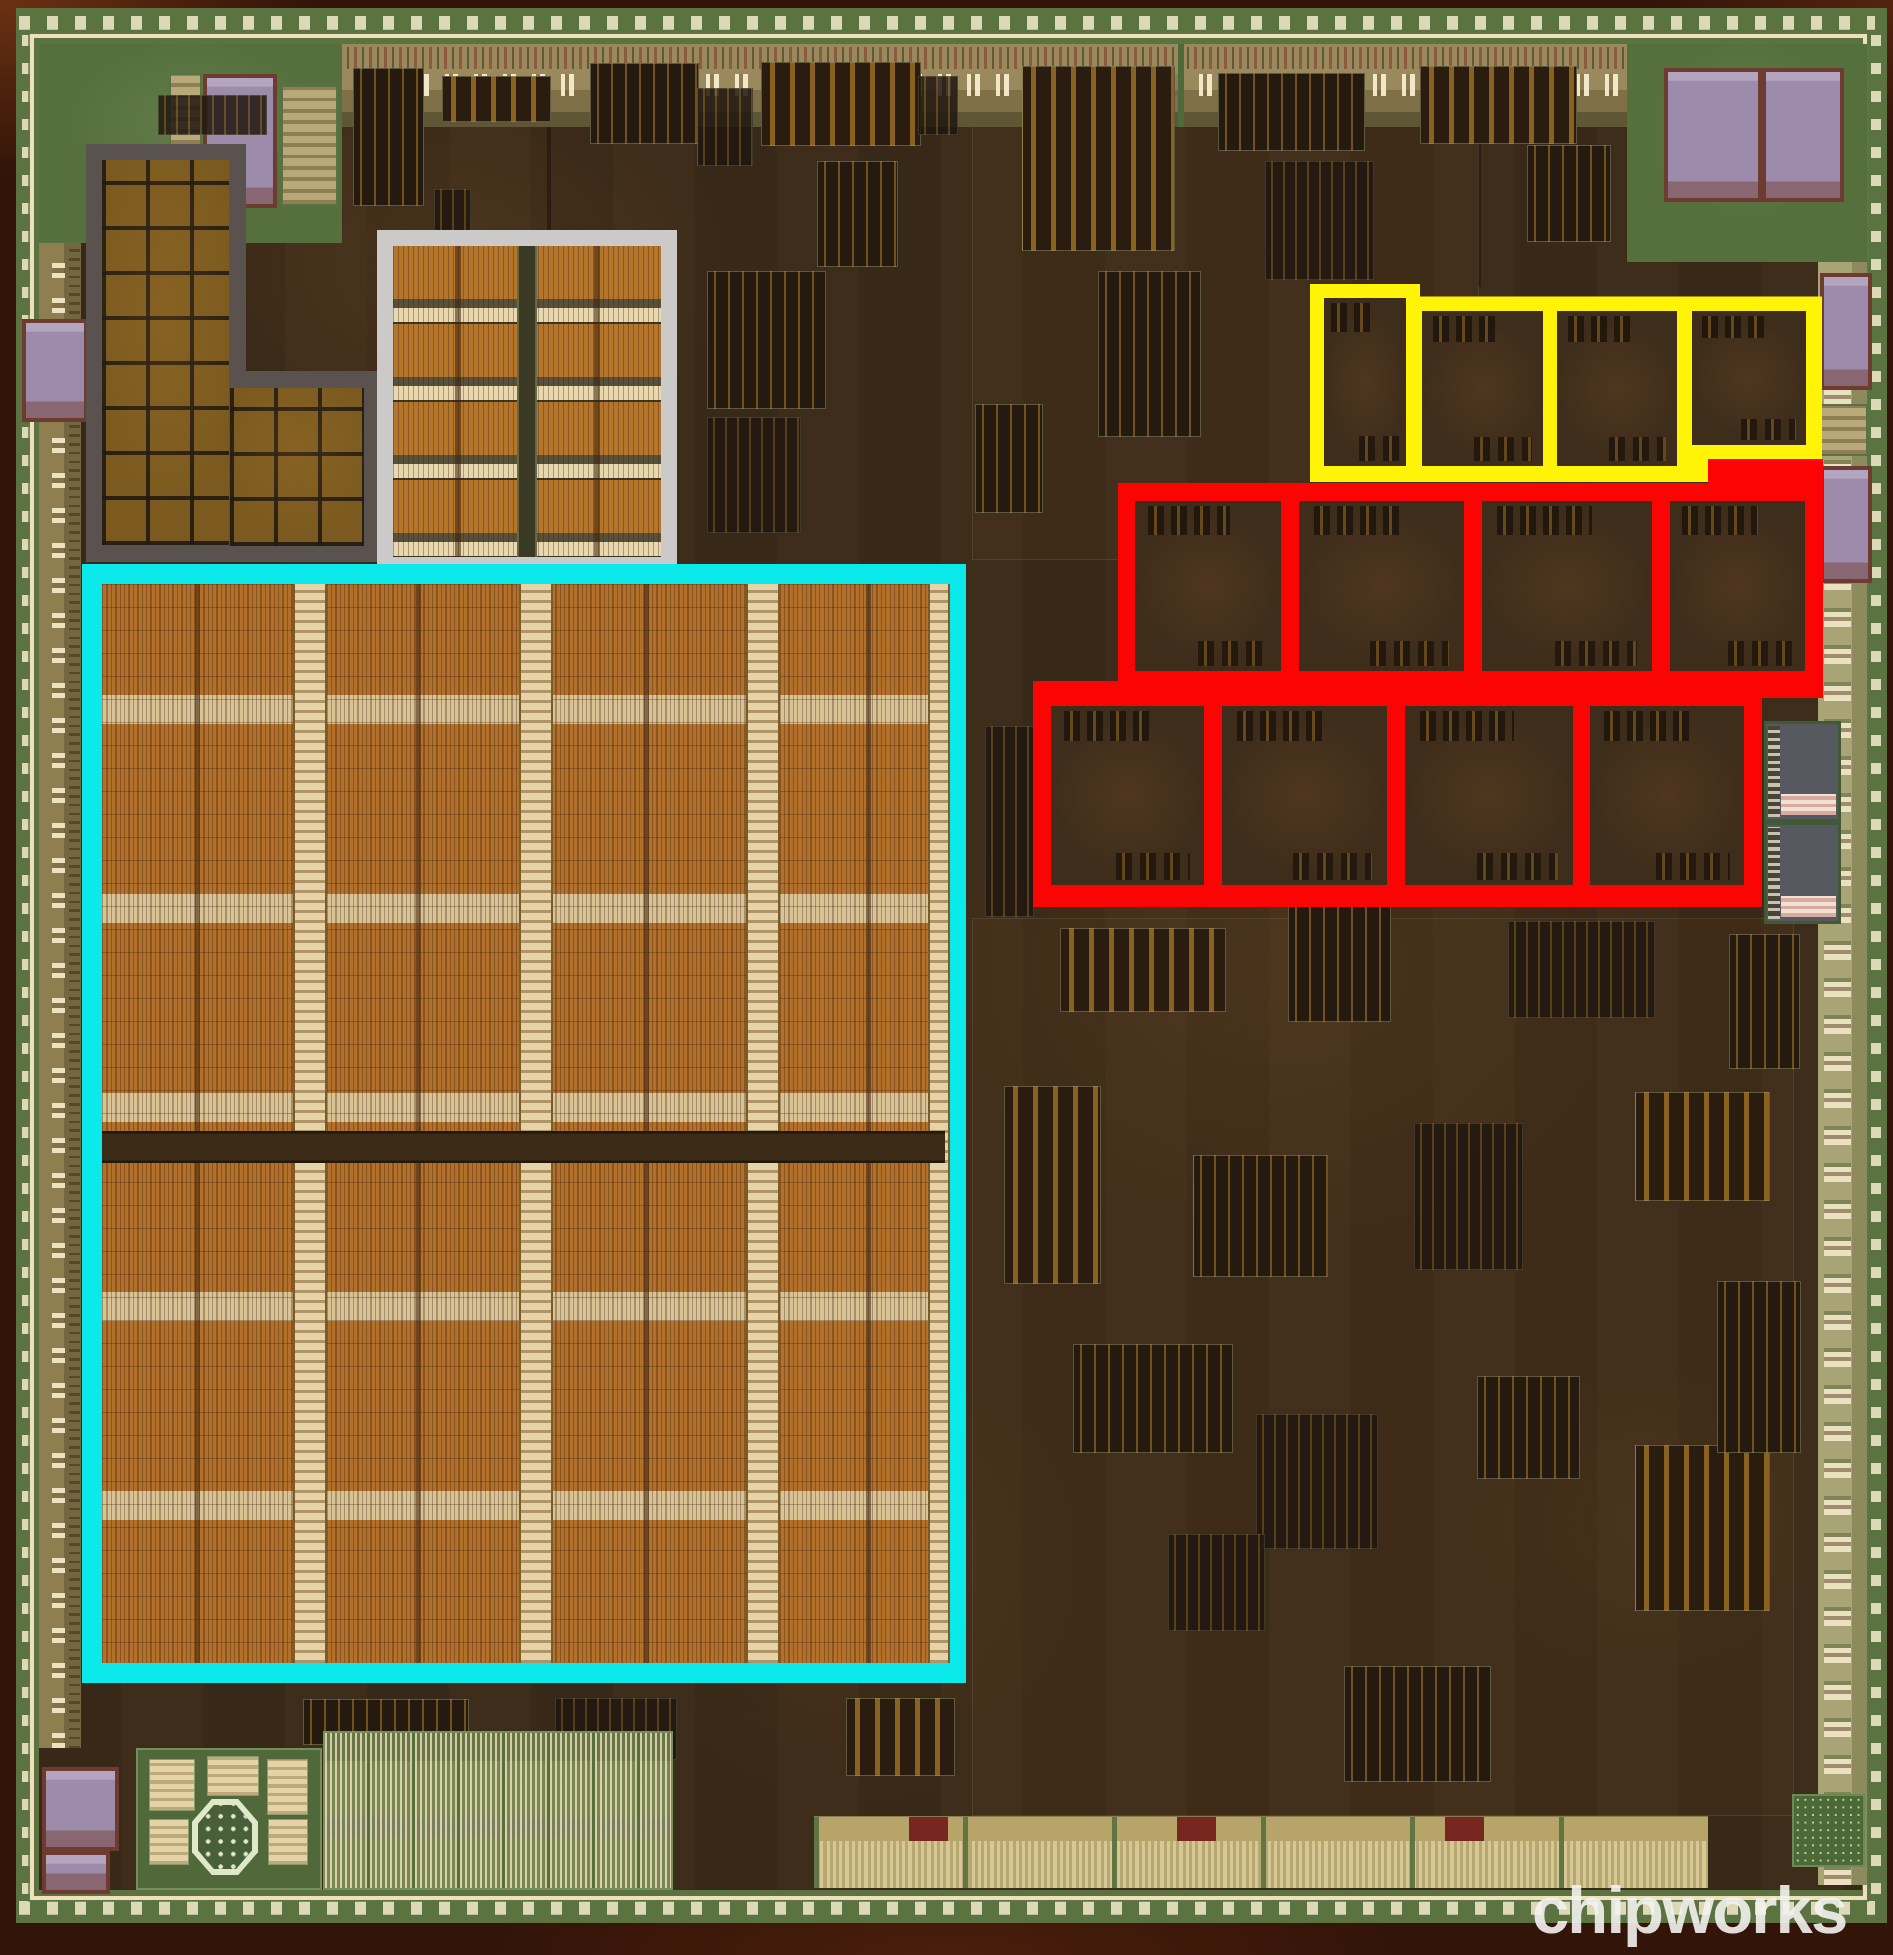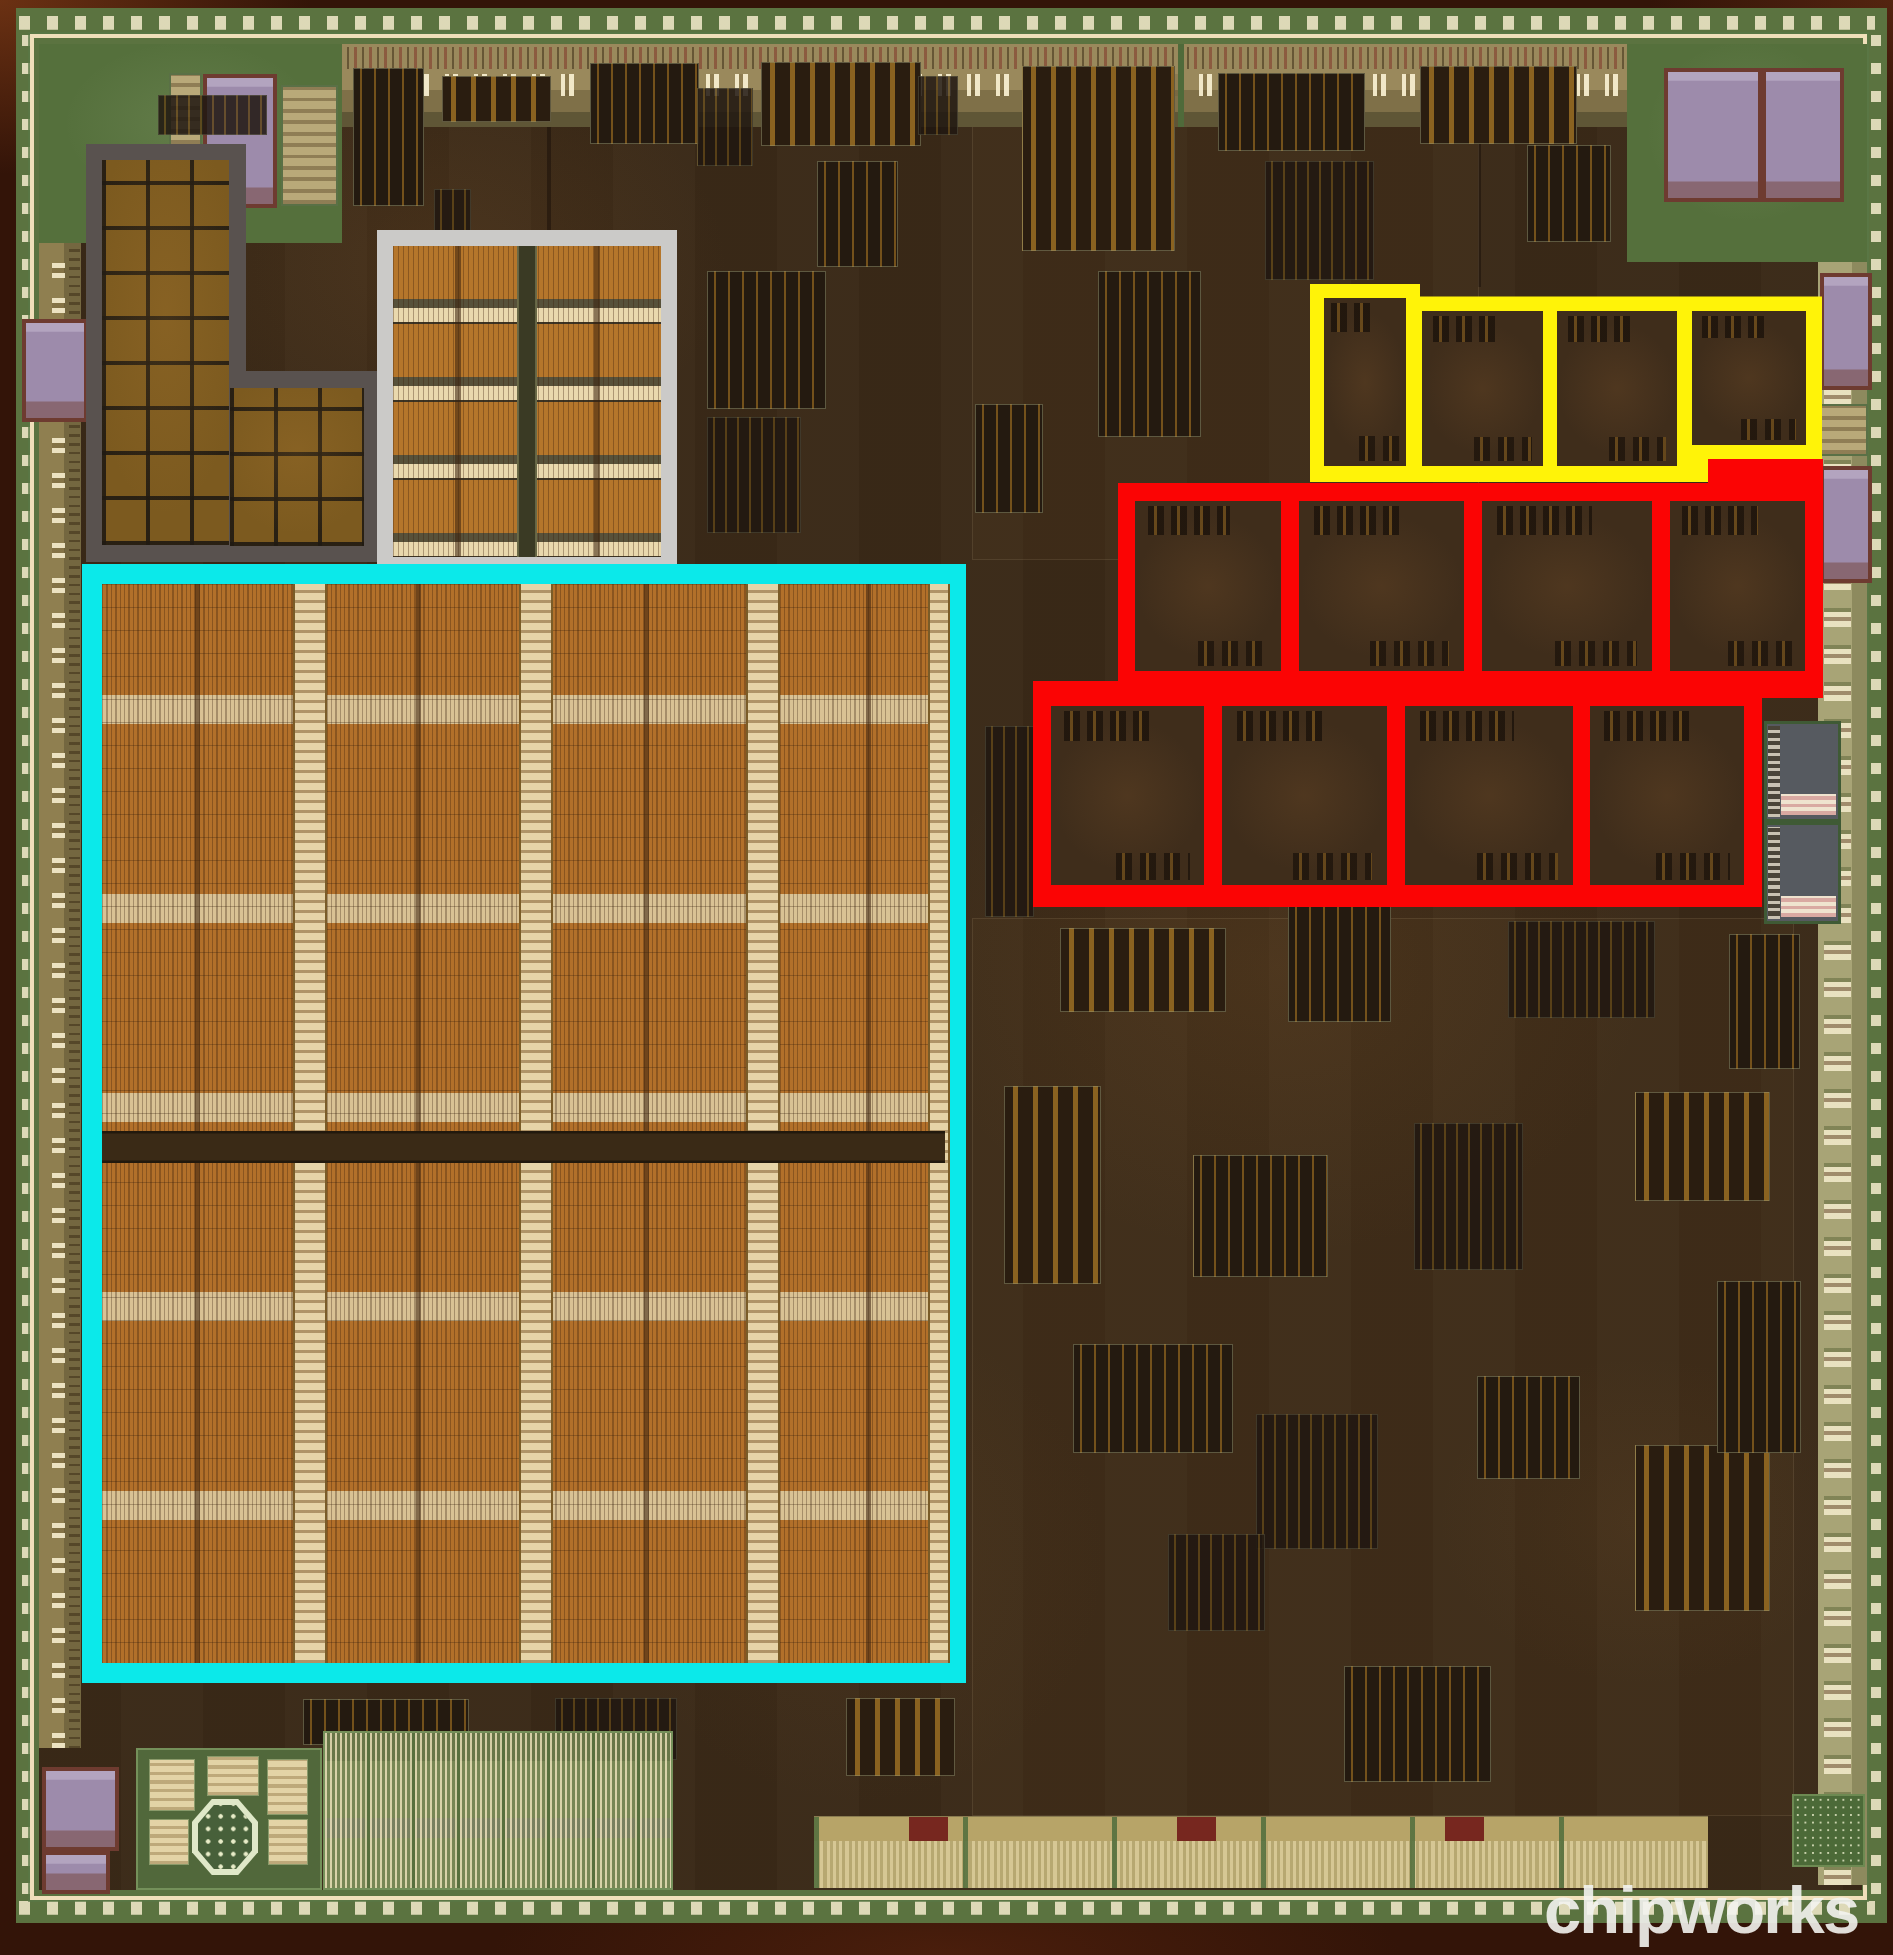--- a/index.html
+++ b/index.html
@@ -95,21 +95,21 @@
       repeating-linear-gradient(90deg, rgba(235,225,185,.8) 0 2.5px, rgba(90,110,60,.45) 2.5px 5px),
       repeating-linear-gradient(90deg, rgba(0,0,0,0) 0 40px, #55703e 40px 45px),
       linear-gradient(180deg, rgba(60,70,40,.35) 0 18%, rgba(0,0,0,0) 18% 55%, rgba(150,120,160,.35) 55% 68%, rgba(0,0,0,0) 68%);}
   .strip{background:repeating-linear-gradient(90deg,#d6c794 0 3.2px,#b7a871 3.2px 6.3px);border-top:1.9px solid #8a7c50;}
   .strip::before{content:"";position:absolute;left:0;right:0;top:0;height:34%;
     background:repeating-linear-gradient(90deg, rgba(0,0,0,0) 0 95px, #77271f 95px 134px, rgba(0,0,0,0) 134px 268px),
     linear-gradient(180deg,#b7a468 0 100%);background-blend-mode:normal;}
   .strip::after{content:"";position:absolute;left:0;right:0;top:0;bottom:0;
     background:repeating-linear-gradient(90deg, rgba(85,112,62,.9) 0 5px, rgba(0,0,0,0) 5px 149px);}
   
-  .watermark{font-weight:700;font-size:67px;line-height:1;letter-spacing:-1.9px;color:rgba(243,243,240,.9);margin-left:12px;}
+  .watermark{font-weight:700;font-size:67px;line-height:1;letter-spacing:-1.9px;color:rgba(243,243,240,.9);}
 </style>
 </head>
 <body>
 
 <div class="stage">
 
   <div class="abs ring" style="left:16.4px;top:7.6px;width:1871px;height:1915px;"></div>
   <div class="abs padsq-h" style="left:19px;top:10px;width:1856px;height:25px;"></div>
   <div class="abs padsq-h" style="left:19px;top:1895px;width:1856px;height:25px;"></div>
   <div class="abs padsq-v" style="left:17.7px;top:35px;width:20px;height:1859px;"></div>

